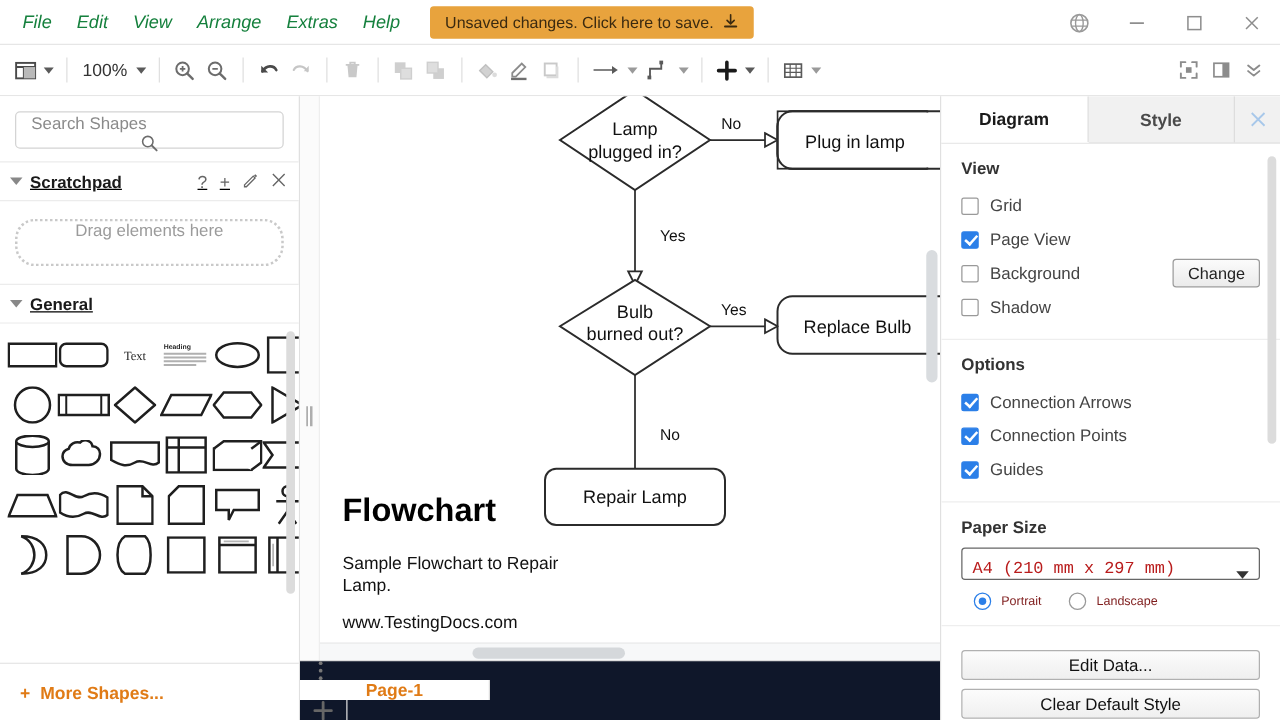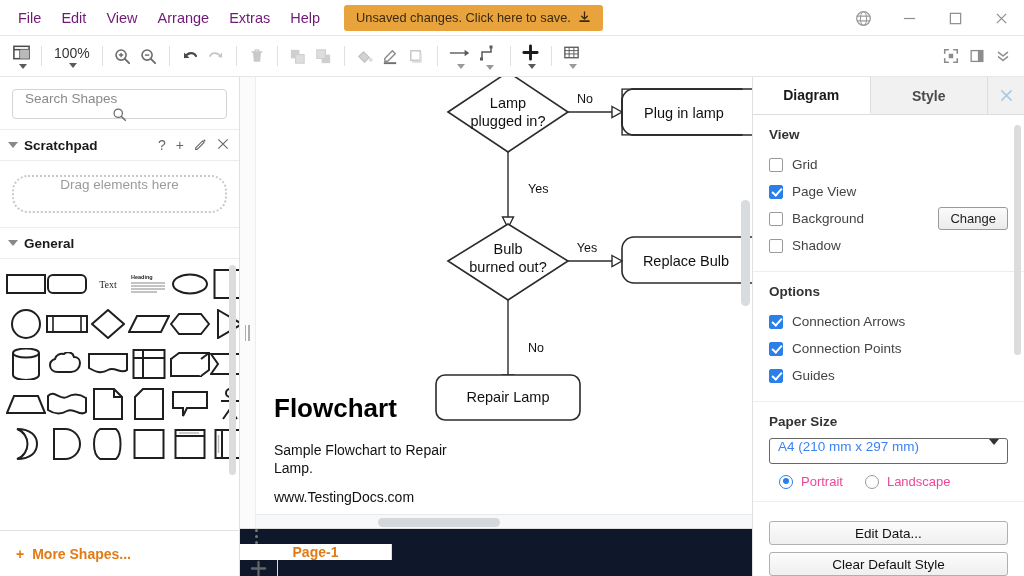--- a/index.html
+++ b/index.html
@@ -13,22 +13,23 @@
   }
   #app { position: relative; width: 1024px; height: 576px; }
 
   
   .menubar {
     position: absolute; top: 0; left: 0; width: 1024px; height: 36px;
     background: #ffffff; border-bottom: 1px solid #e6e6e6;
     display: flex; align-items: center;
   }
   .menu-item {
-    font-size: 14.5px; color: #701a75; padding: 4px 10px; cursor: default;
+    font-size: 14.5px; color: #15803d; padding: 4px 10px; cursor: default;
     white-space: nowrap;
+    font-style: italic;
   }
   .menu-item:first-child { margin-left: 8px; }
   .save-banner {
     margin-left: 14px; background: #e8a33d; color: #3b2a10;
     font-size: 12.8px; padding: 5px 12px 6px 12px; border-radius: 3px;
     display: flex; align-items: center; gap: 7px; white-space: nowrap;
     cursor: pointer;
   }
   .save-banner svg { display:block; }
   .win-controls {
@@ -42,21 +43,21 @@
   .wc svg { display: block; }
 
   
   .toolbar {
     position: absolute; top: 36px; left: 0; width: 1024px; height: 41px;
     background: #ffffff; border-bottom: 1px solid #e6e6e6;
     display: flex; align-items: center; padding: 0 8px;
   }
   .tb-btn {
     height: 30px; min-width: 26px; display: flex; align-items: center;
-    justify-content: center; padding: 0 3px; cursor: default; gap: 2px; flex-direction: column;
+    justify-content: center; padding: 0 3px; cursor: default; gap: 2px;
   }
   .tb-sep { width: 1px; height: 20px; background: #e0e0e0; margin: 0 7px; }
   .caret { width: 0; height: 0; border-left: 4.5px solid transparent;
     border-right: 4.5px solid transparent; border-top: 5px solid #9a9a9a;
     margin-left: 3px; }
   .caret.dark { border-top-color: #5a5a5a; }
   .zoom-label { font-size: 14px; color: #333; padding: 0 2px; }
   .tb-right { margin-left: auto; display: flex; align-items: center; }
 
   
@@ -74,20 +75,21 @@
   }
   .search-box input {
     border: 0; outline: 0; font-size: 13.5px; color: #333; width: 100%;
     background: transparent; font-family: "Liberation Sans", sans-serif;
   }
   .search-box input::placeholder { color: #8a8a8a; }
   .sec-head {
     display: flex; align-items: center; height: 32px; padding: 0 10px 0 6px;
     border-top: 1px solid #ececec; border-bottom: 1px solid #ececec;
     background: #fff;
+    text-decoration: underline;
   }
   .sec-title { font-size: 13.5px; font-weight: bold; color: #1a1a1a; }
   .tri {
     width: 0; height: 0; border-left: 5px solid transparent;
     border-right: 5px solid transparent; border-top: 6px solid #888;
     margin-right: 6px; margin-left: 2px;
   }
   .sec-actions { margin-left: auto; display: flex; align-items: center; gap: 10px; color: #666; }
   .sec-actions span { font-size: 14px; line-height: 1; cursor: default; }
   .scratch-body { padding: 14px 12px 14px 12px; }
@@ -181,39 +183,39 @@
     border: solid #fff; border-width: 0 2px 2px 0; transform: rotate(42deg);
   }
   .cb-label { font-size: 13.5px; color: #444; }
   .btn-change {
     margin-left: auto; font-size: 13px; padding: 3px 11px;
     border: 1px solid #9a9a9a; border-radius: 3px;
     background: linear-gradient(#fbfbfb,#ebebeb); color: #222; cursor: pointer;
   }
   .select-box {
     width: 100%; height: 26px; border: 1px solid #666; border-radius: 3px;
-    background: #fff; display: flex; align-items: flex-start; padding: 0 8px;
-    font-size: 13.5px; color: #3b82f6; cursor: pointer;
+    background: #fff; display: flex; align-items: flex-end; padding: 0 8px;
+    font-size: 13.5px; color: #b91c1c; cursor: pointer; font-family: Liberation Mono, monospace;
   }
   .sel-caret {
     margin-left: auto; width: 0; height: 0;
     border-left: 5px solid transparent; border-right: 5px solid transparent;
     border-top: 6px solid #333;
   }
   .radio-row { display: flex; align-items: center; gap: 8px; margin-top: 10px; padding-left: 10px; }
   .rdo {
     width: 14px; height: 14px; border: 1.5px solid #999; border-radius: 50%;
     background: #fff; flex: none; position: relative;
   }
   .rdo.on { border-color: #2b7fe8; }
   .rdo.on::after {
     content: ""; position: absolute; left: 2.5px; top: 2.5px;
     width: 6px; height: 6px; border-radius: 50%; background: #2b7fe8;
   }
-  .rdo-label { font-size: 13px; color: #ec4899; margin-right: 14px; }
+  .rdo-label { font-size: 10px; color: #7f1d1d; margin-right: 14px; }
   .wide-btn {
     display: block; width: 100%; height: 24px; margin-top: 7px;
     border: 1px solid #b0b0b0; border-radius: 3px;
     background: linear-gradient(#fcfcfc,#efefef); color: #111;
     font-size: 13.5px; font-family: "Liberation Sans", sans-serif;
     cursor: pointer; text-align: center; line-height: 22px;
   }
   .rp-scrollbar {
     position: absolute; right: 3px; top: 10px; width: 7px; height: 230px;
     background: #dcdcdc; border-radius: 4px;

